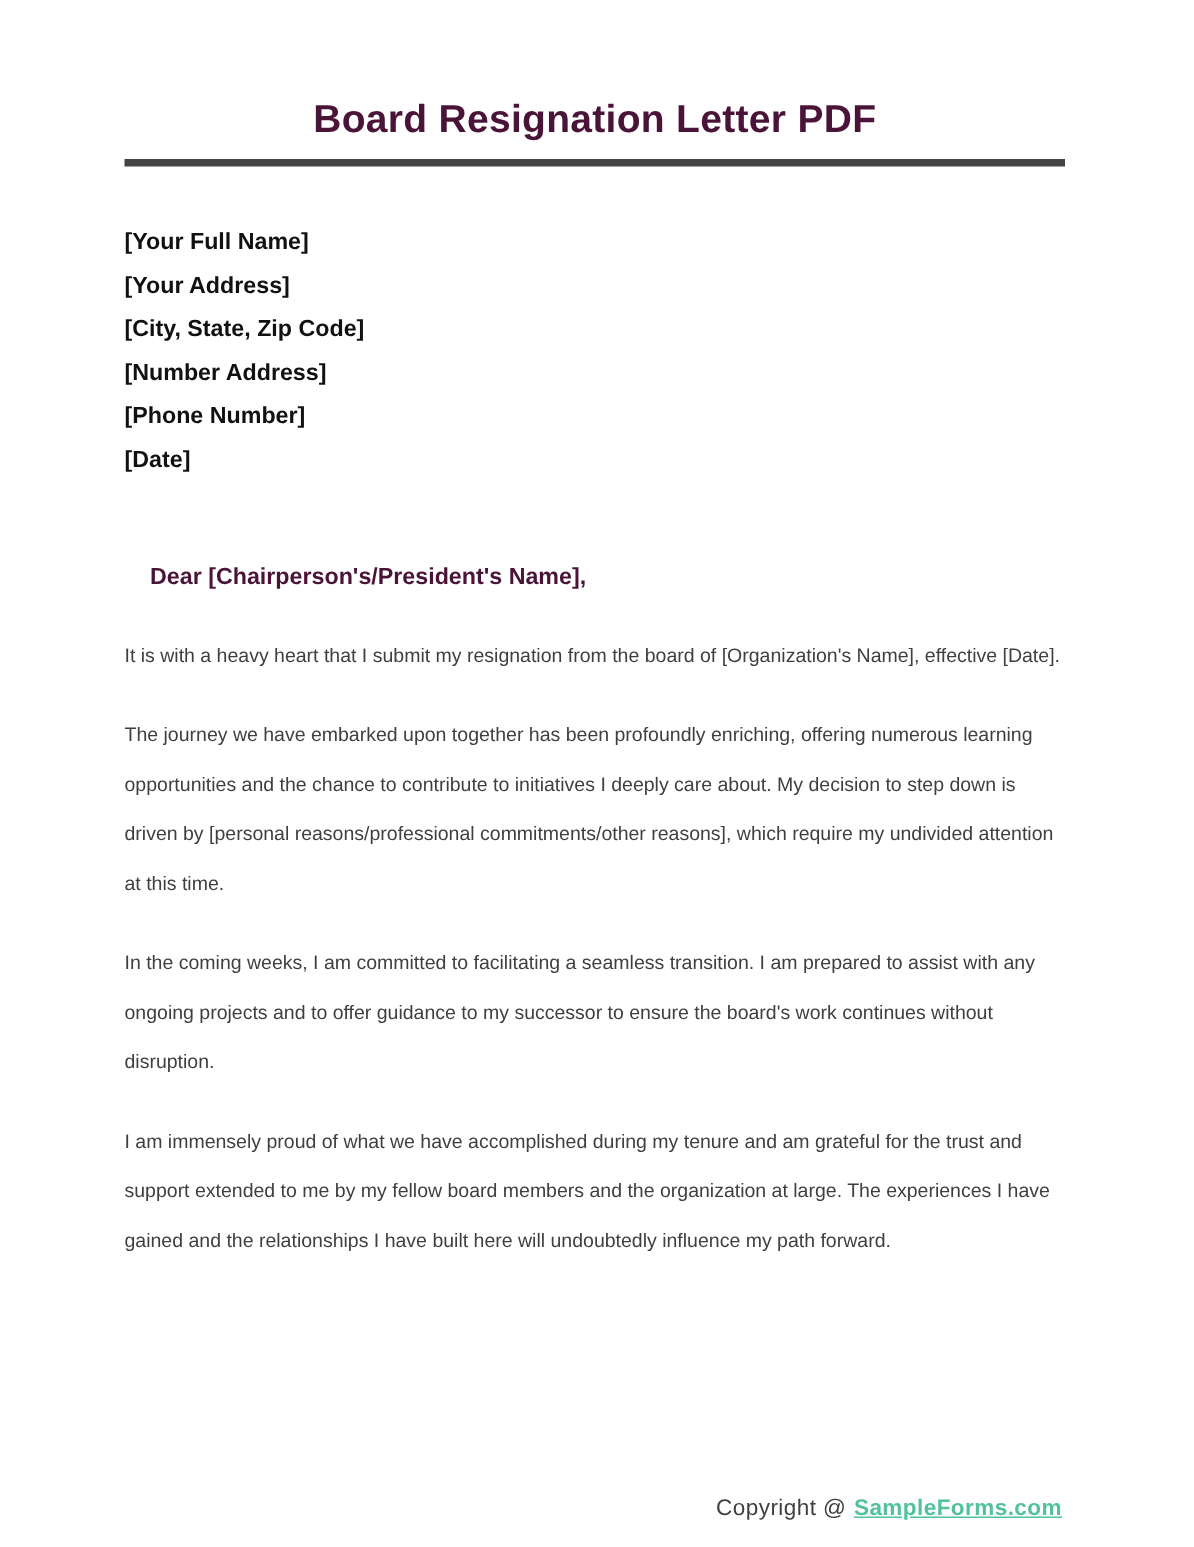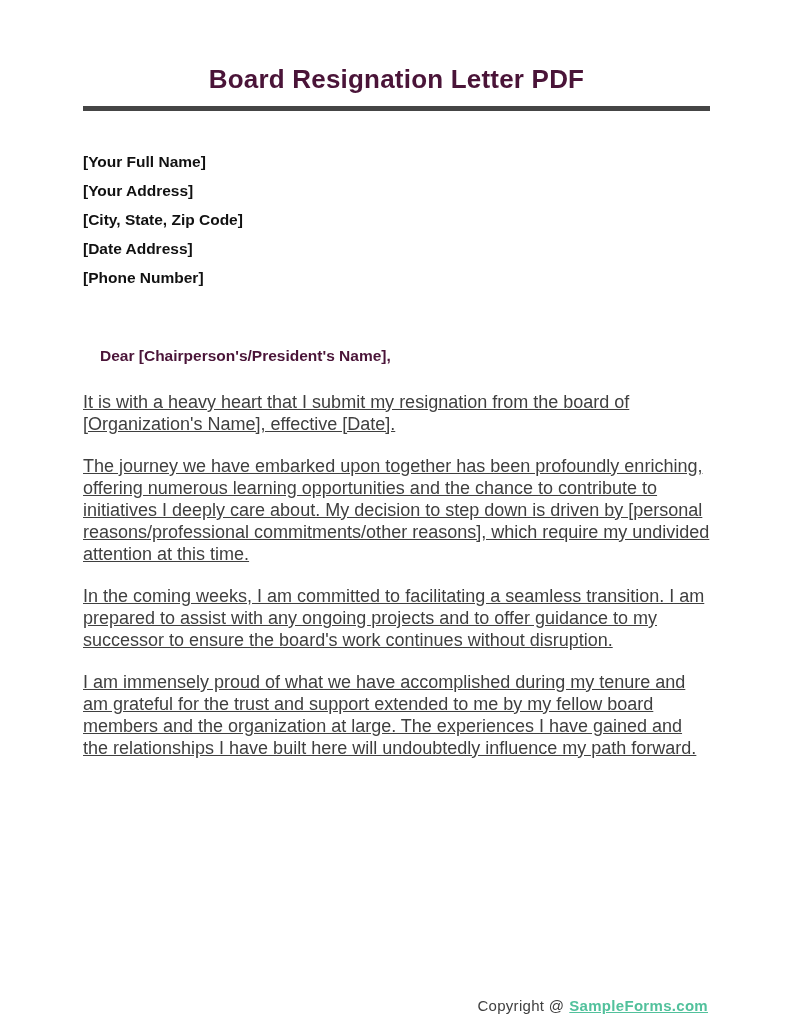--- a/index.html
+++ b/index.html
@@ -49,24 +49,23 @@
   }
   .salutation {
     margin: 49px 0 21px 17px;
     font-size: 15.5px;
     line-height: 29px;
     font-weight: bold;
     color: var(--accent, #4a1438);
   }
   p.body-para {
     margin: 0 0 20px 0;
-    font-size: 18px;
-    line-height: 22px;
+    font-size: 13px;
+    line-height: 33px;
     color: var(--body-text, #3f3f3f);
-    text-decoration: underline;
   }
   .footer {
     position: absolute;
     right: 88px;
     bottom: 15px;
     font-size: 15px;
     line-height: 20px;
     color: var(--body-text, #3f3f3f);
     letter-spacing: 0.3px;
     white-space: nowrap;
@@ -86,22 +85,23 @@
   <div class="content">
 
     <h1 class="title">Board Resignation Letter PDF</h1>
 
     <div class="divider"></div>
 
     <div class="contact-block">
       <div class="contact-line">[Your Full Name]</div>
       <div class="contact-line">[Your Address]</div>
       <div class="contact-line">[City, State, Zip Code]</div>
-      <div class="contact-line">[Date Address]</div>
+      <div class="contact-line">[Number Address]</div>
       <div class="contact-line">[Phone Number]</div>
+      <div class="contact-line">[Date]</div>
     </div>
 
     <p class="salutation">Dear [Chairperson's/President's Name],</p>
 
     <p class="body-para">It is with a heavy heart that I submit my resignation from the board of [Organization's Name], effective [Date].</p>
     <p class="body-para">The journey we have embarked upon together has been profoundly enriching, offering numerous learning opportunities and the chance to contribute to initiatives I deeply care about. My decision to step down is driven by [personal reasons/professional commitments/other reasons], which require my undivided attention at this time.</p>
     <p class="body-para">In the coming weeks, I am committed to facilitating a seamless transition. I am prepared to assist with any ongoing projects and to offer guidance to my successor to ensure the board's work continues without disruption.</p>
     <p class="body-para">I am immensely proud of what we have accomplished during my tenure and am grateful for the trust and support extended to me by my fellow board members and the organization at large. The experiences I have gained and the relationships I have built here will undoubtedly influence my path forward.</p>
 
   </div>

